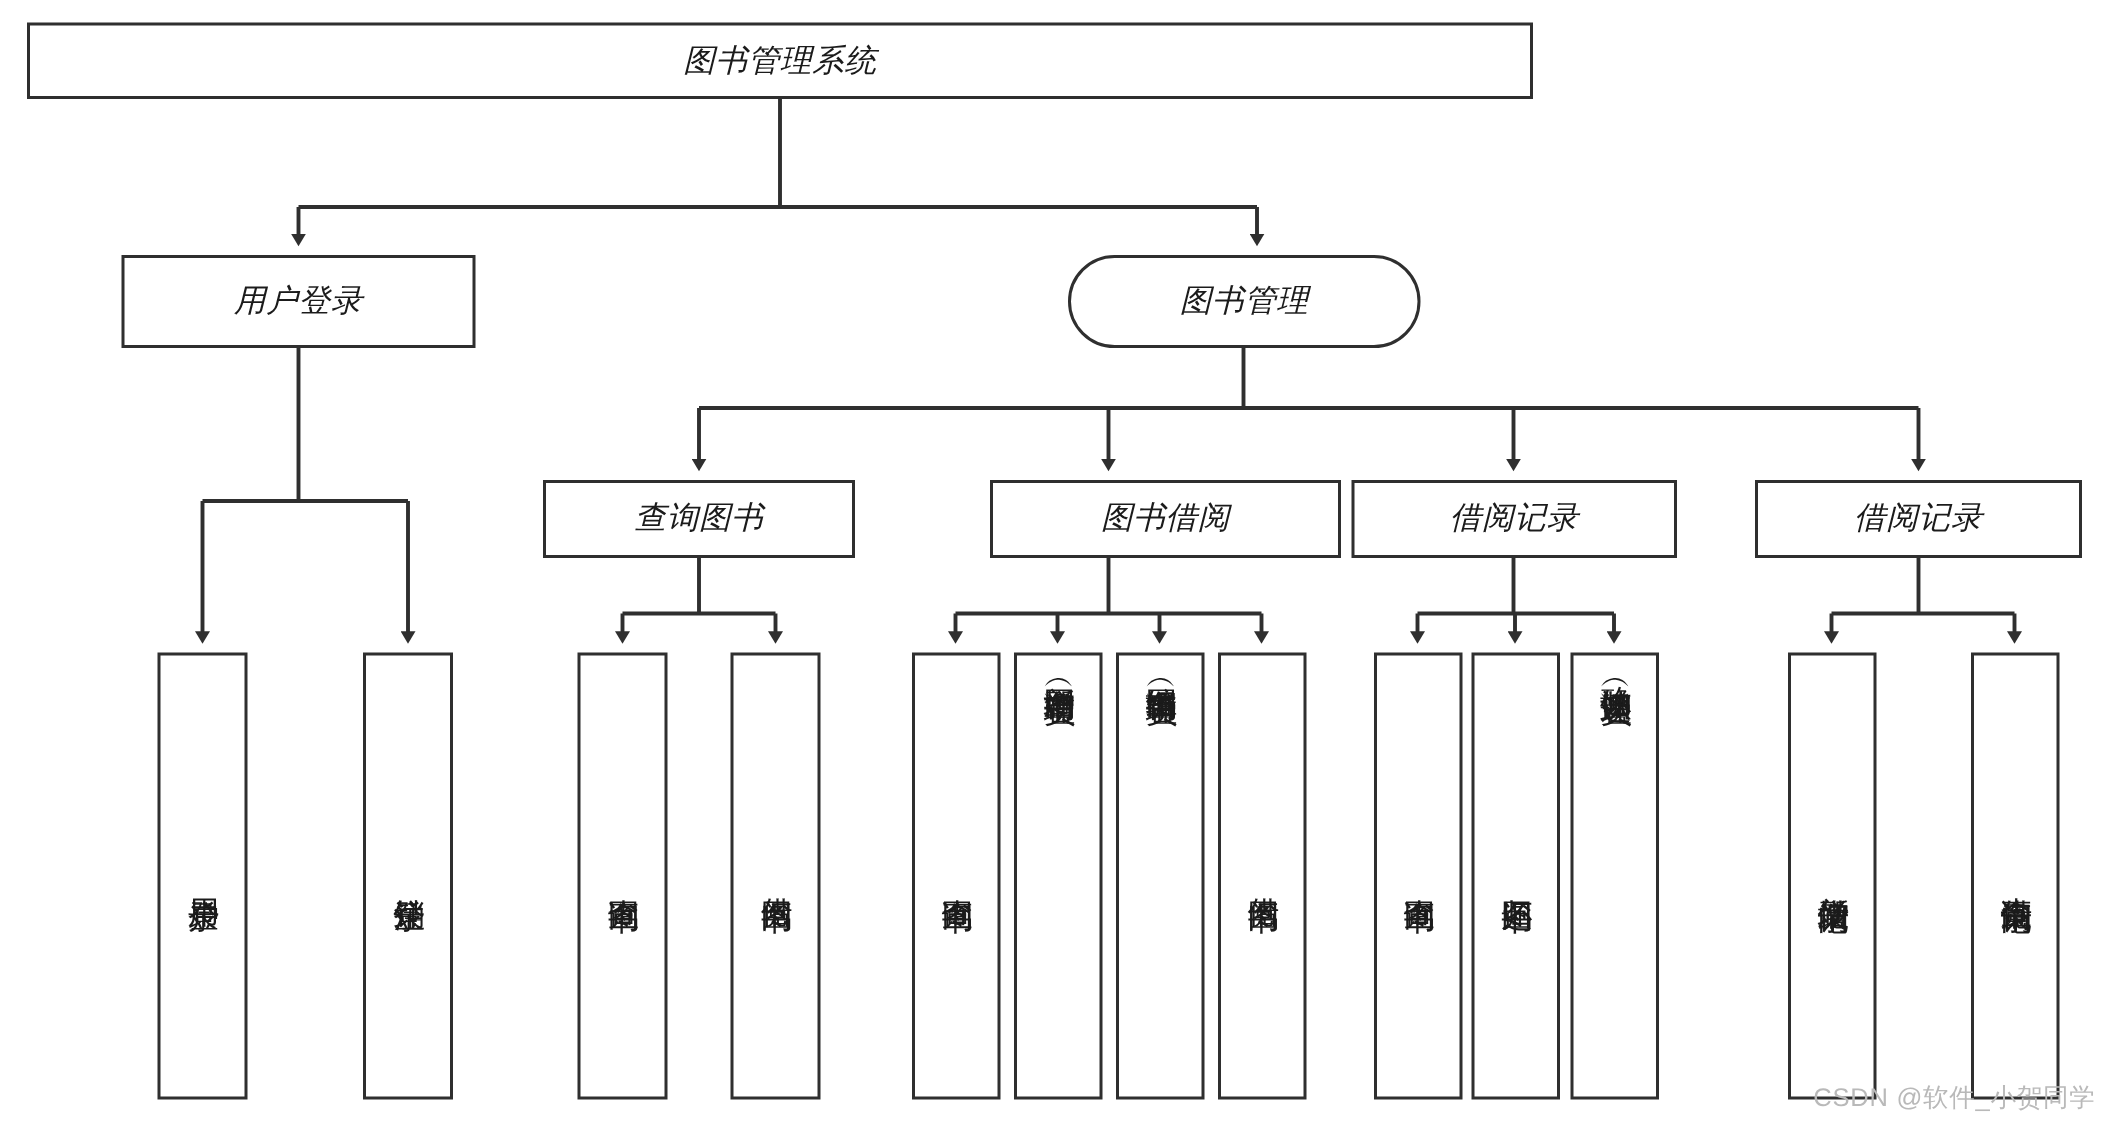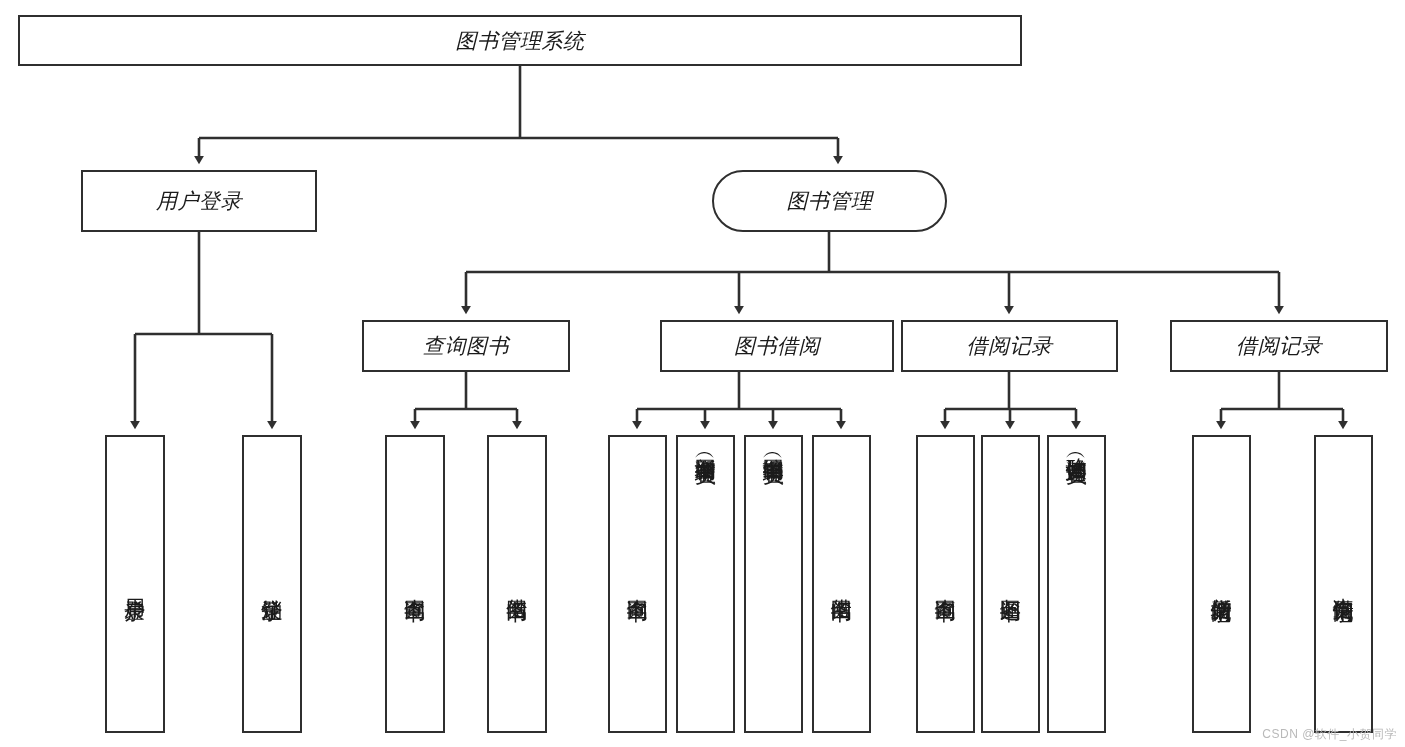--- a/index.html
+++ b/index.html
@@ -62,21 +62,21 @@
     color: #1b1b1b;
     writing-mode: vertical-rl;
     text-orientation: upright;
     letter-spacing: 1px;
     white-space: nowrap;
   }
   .watermark {
     position: absolute;
     right: 8px;
     bottom: 4px;
-    font-size: 12px;
+    font-size: 17px;
     color: #b9b9b9;
     letter-spacing: 0.5px;
     z-index: 3;
     white-space: nowrap;
   }
 </style>
 </head>
 <body>
 
 <div id="diagram-root">

